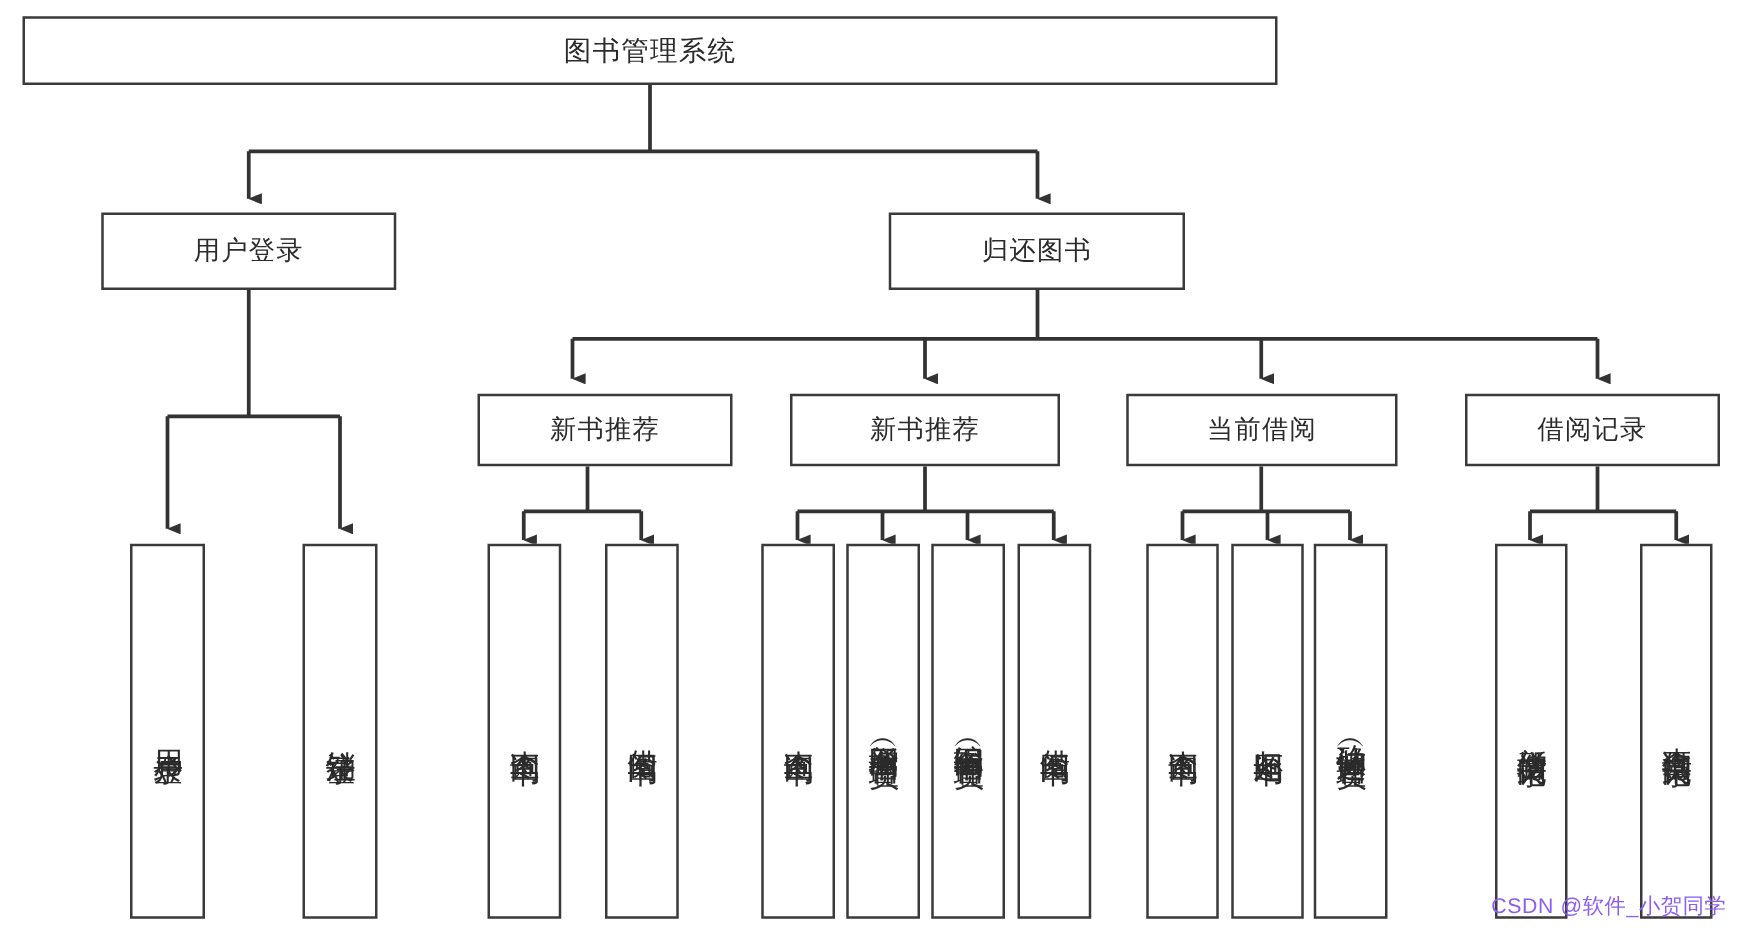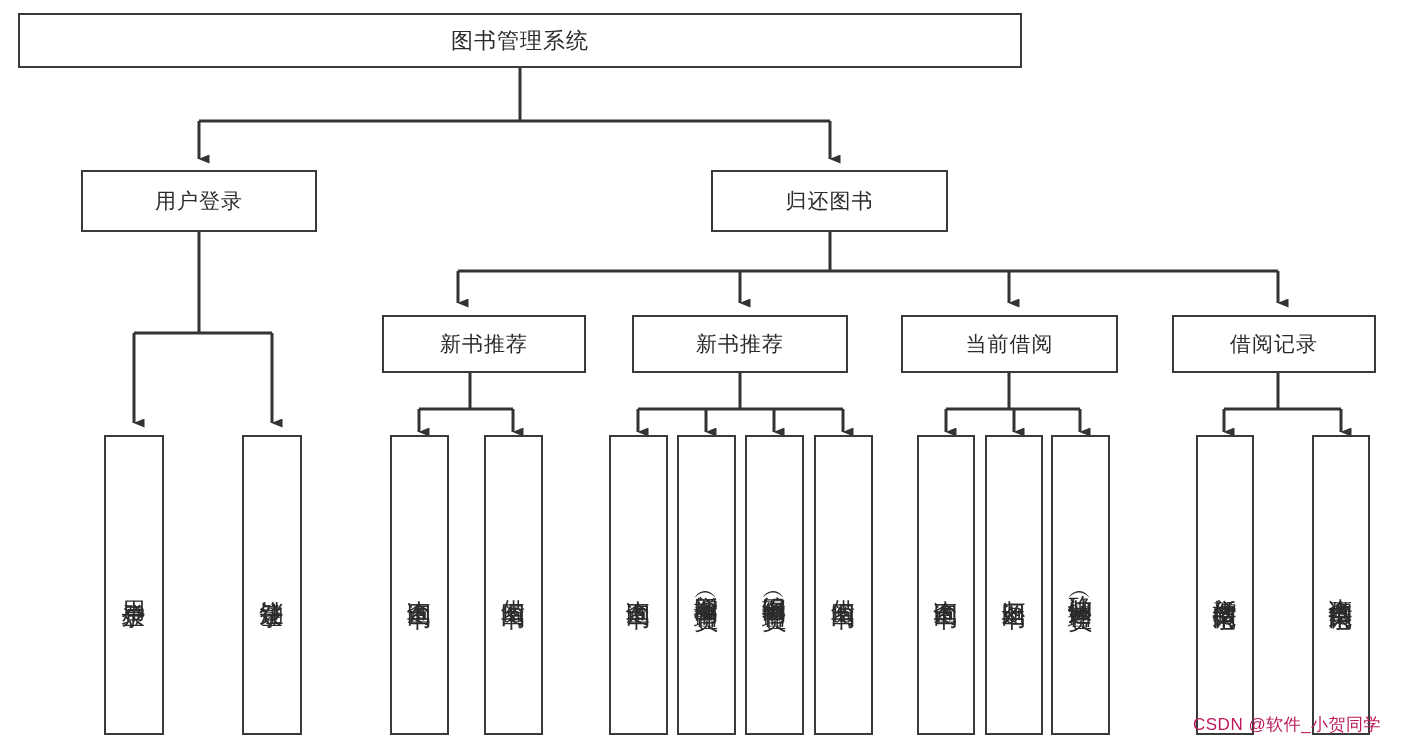--- a/index.html
+++ b/index.html
@@ -57,21 +57,21 @@
     max-height: 268px;
   }
   .root .node-label {
     font-size: 22px;
   }
   #watermark {
     position: absolute;
     left: 1193px;
     top: 713px;
     font-size: 17px;
-    color: #be185d;
+    color: #8b5cf6;
     white-space: nowrap;
     letter-spacing: 0.5px;
   }
 </style>
 </head>
 <body>
 
 <div id="canvas">
 
   <svg id="wires" viewBox="0 0 1405 747" xmlns="http://www.w3.org/2000/svg">

